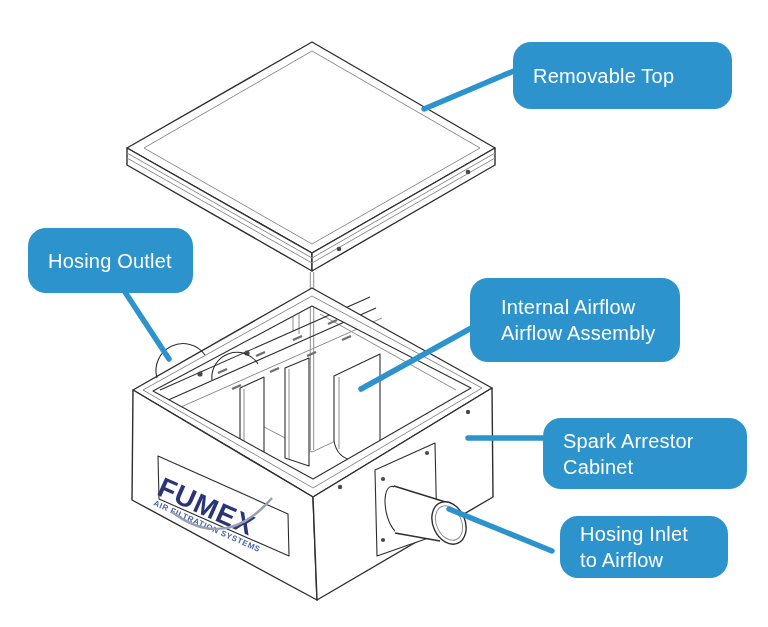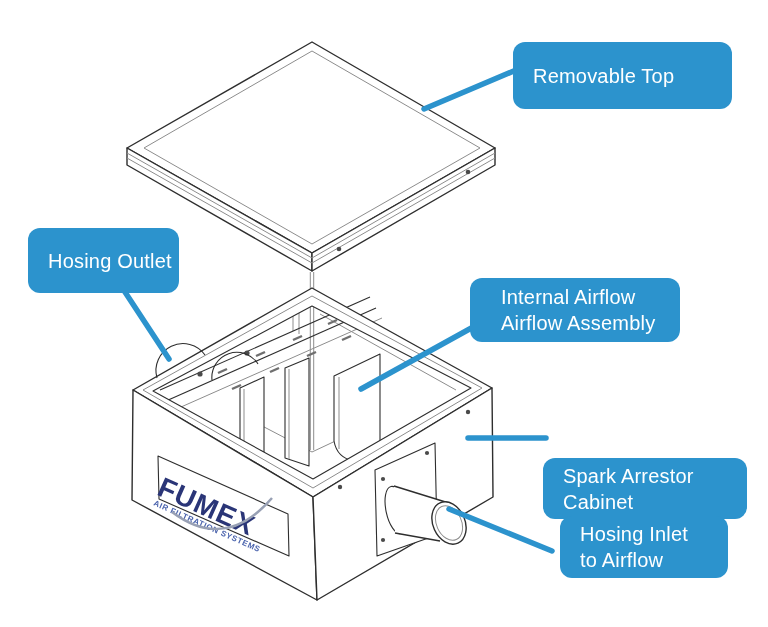--- a/index.html
+++ b/index.html
@@ -10,21 +10,21 @@
     --logoblue:#4A63AD;
     --swoosh:#98A0B4;
   }
   html,body{margin:0;padding:0;background:#ffffff;}
   .stage{
     position:relative;width:768px;height:627px;background:#ffffff;overflow:hidden;
     font-family:"Liberation Sans", sans-serif;
   }
   .stage svg{position:absolute;left:0;top:0;}
   .callout{
-    position:absolute;background:var(--blue);color:#ffffff;border-radius:12px;
+    position:absolute;background:var(--blue);color:#ffffff;border-radius:18px;
     display:flex;flex-direction:column;justify-content:center;
     padding-left:20px;box-sizing:border-box;
     font-size:20px;line-height:26px;letter-spacing:0.2px;
   }
   .callout span{display:block;white-space:nowrap;}
   
   .k{stroke:var(--ink);stroke-width:1.4;fill:none;stroke-linejoin:round;}
   .k1{stroke:var(--ink);stroke-width:1.1;fill:none;stroke-linejoin:round;}
   .g{stroke:var(--ink2);stroke-width:1;fill:none;}
   .fw{fill:#ffffff;}
@@ -138,30 +138,30 @@
       <line class="leader" x1="475" y1="326" x2="361" y2="389"></line>
       <line class="leader" x1="468" y1="438" x2="546" y2="438"></line>
       <line class="leader" x1="449" y1="509" x2="552" y2="551"></line>
     </g>
   </svg>
 
   <div class="callout" style="left:513px;top:42px;width:219px;height:67px;">
     <span>Removable Top</span>
   </div>
 
-  <div class="callout" style="left:28px;top:228px;width:151px;height:65px;">
+  <div class="callout" style="left:28px;top:228px;width:165px;height:65px;">
     <span>Hosing Outlet</span>
   </div>
 
-  <div class="callout" style="left:470px;top:278px;width:210px;height:64px;padding-left:31px;">
+  <div class="callout" style="left:470px;top:278px;width:210px;height:84px;padding-left:31px;">
     <span>Internal Airflow</span>
     <span>Airflow Assembly</span>
   </div>
 
-  <div class="callout" style="left:543px;top:418px;width:204px;height:61px;margin-top:40px;">
+  <div class="callout" style="left:543px;top:418px;width:204px;height:71px;">
     <span>Spark Arrestor</span>
     <span>Cabinet</span>
   </div>
 
   <div class="callout" style="left:560px;top:516px;width:168px;height:62px;">
     <span>Hosing Inlet</span>
     <span>to Airflow</span>
   </div>
 
 </div>

